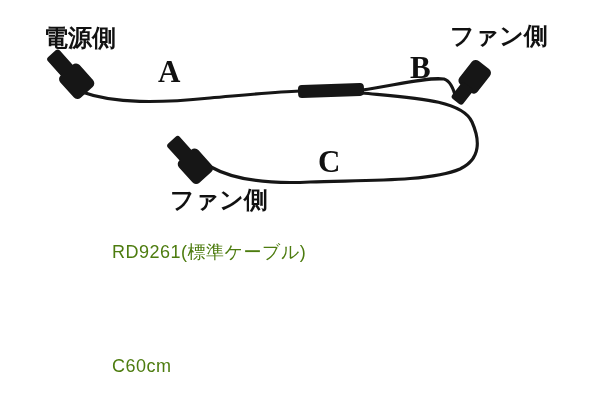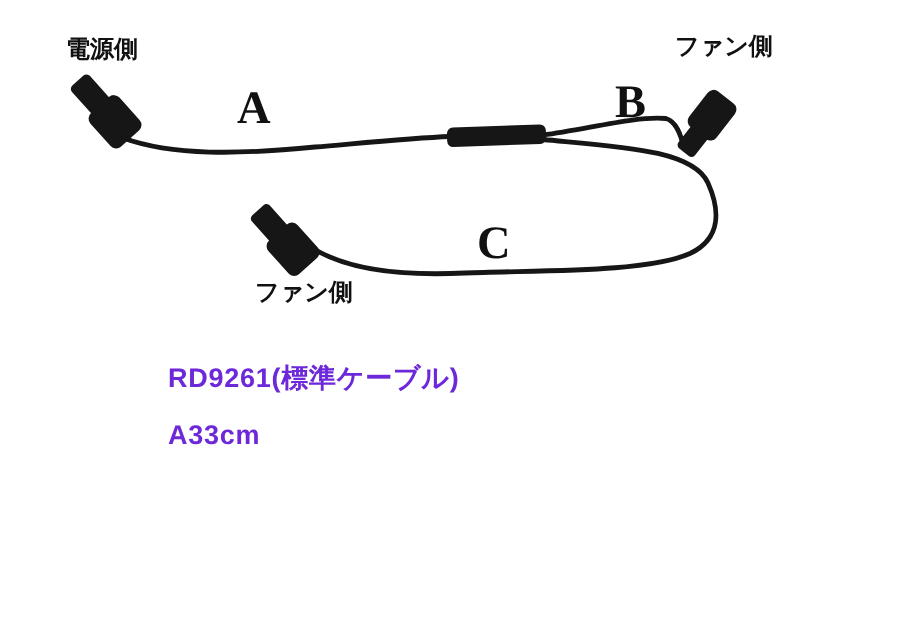--- a/index.html
+++ b/index.html
@@ -22,37 +22,37 @@
     top: 0;
   }
   .lbl {
     position: absolute;
     font-weight: bold;
     color: #111111;
     white-space: nowrap;
     line-height: 1;
   }
   .jp-label {
-    font-size: 16px;
+    font-size: 24px;
     font-family: Liberation Sans, sans-serif;
   }
   .seg-label {
     font-size: 31px;
     font-family: "Liberation Serif", serif;
     font-weight: bold;
   }
   .spec-line {
     position: absolute;
     left: 112px;
     font-size: 18px;
-    font-weight: bold;
+    font-weight: normal;
     letter-spacing: 0.5px;
     white-space: nowrap;
     font-family: "Liberation Sans", sans-serif;
-    color: #6d28d9;
+    color: #4d7c0f;
     text-align: right;
   }
   
   .power-side   { left: 44px;  top: 26px; }
   .fan-side-top { left: 450px; top: 24px; }
   .label-a      { left: 158px; top: 56px; }
   .label-b      { left: 410px; top: 52px; }
   .label-c      { left: 318px; top: 146px; }
   .fan-side-bot { left: 170px; top: 188px; }
   .spec-model   { top: 240px; }
@@ -98,17 +98,17 @@
   <div class="lbl seg-label label-a">A</div>
 
   <div class="lbl seg-label label-b">B</div>
 
   <div class="lbl seg-label label-c">C</div>
 
   <div class="lbl jp-label fan-side-bot">ファン側</div>
 
   <div class="spec-line spec-model">RD9261(標準ケーブル)</div>
 
-  <div class="spec-line spec-a">A33cm</div>
 
 
+  <div class="spec-line spec-c">C60cm</div>
 
 </div>
 
 </body></html>

